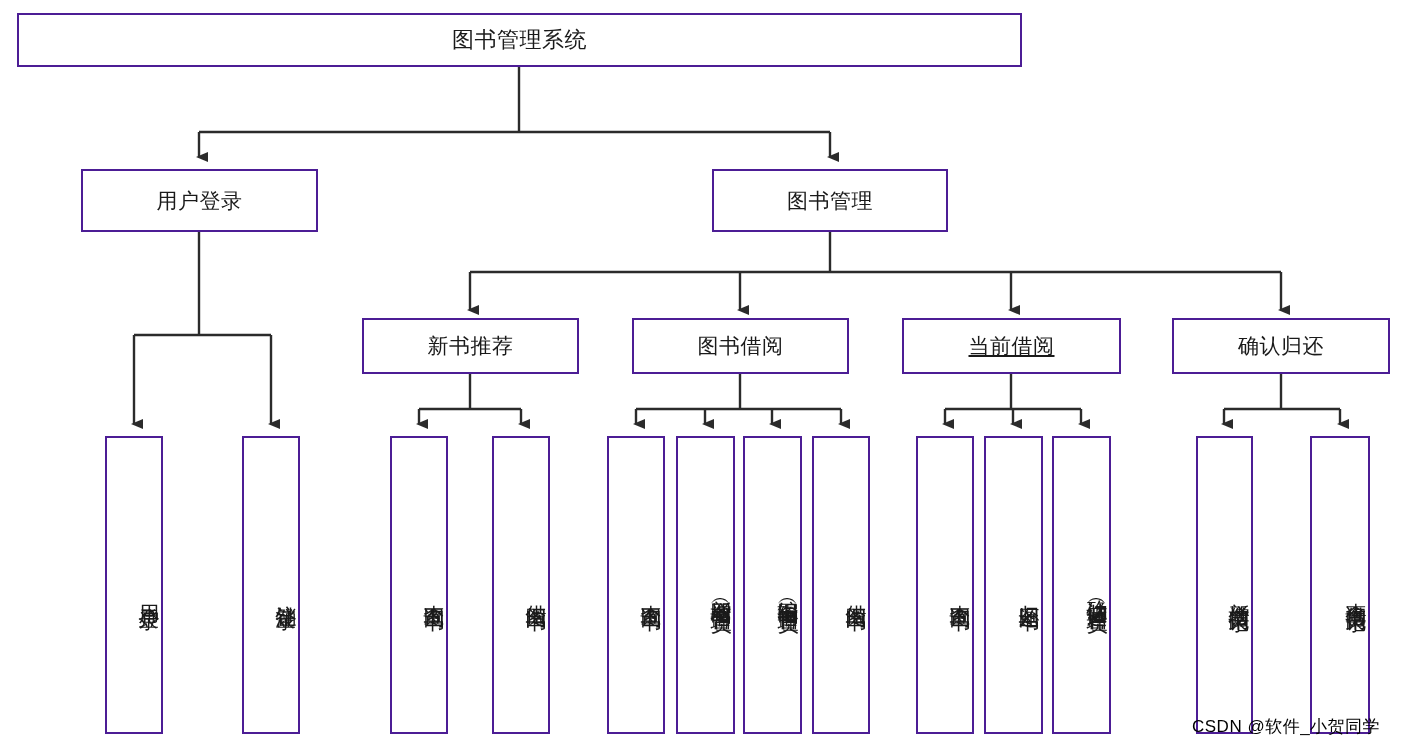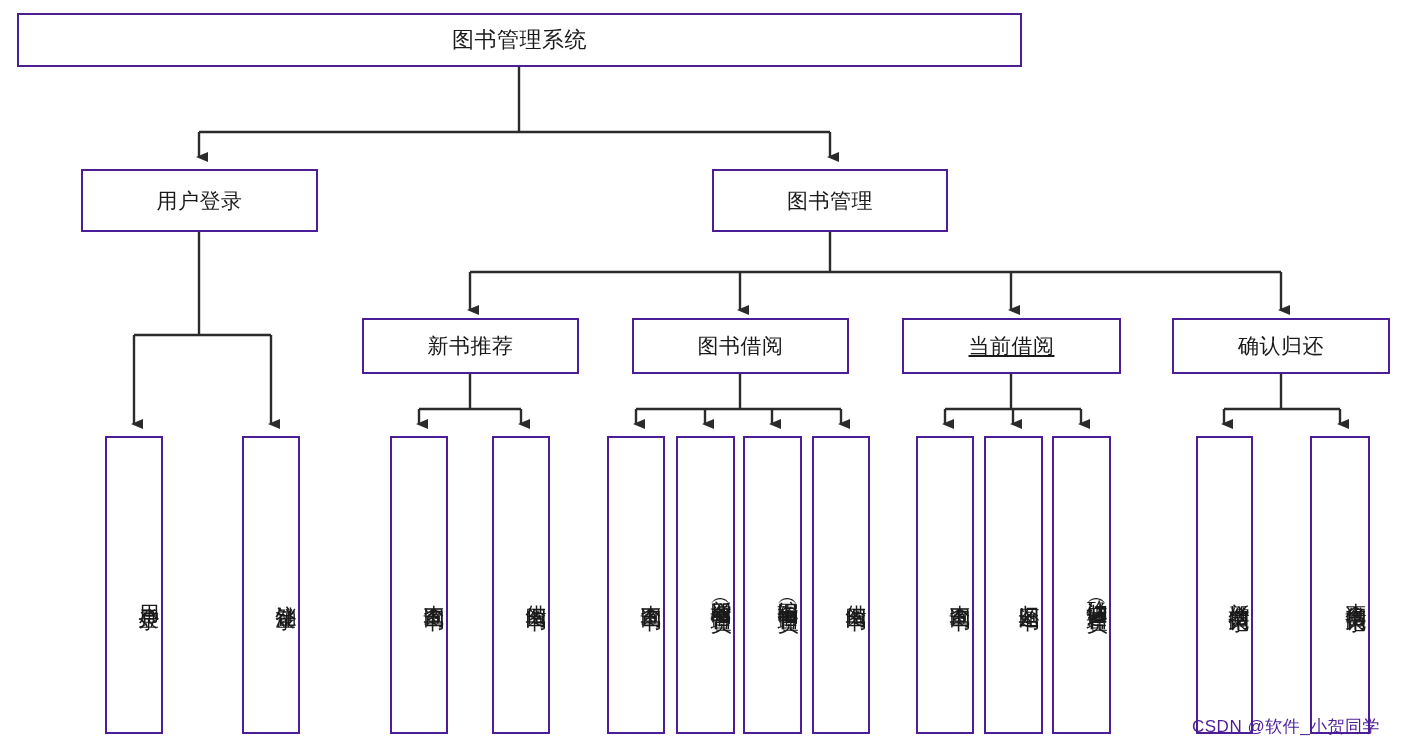--- a/index.html
+++ b/index.html
@@ -54,21 +54,21 @@
     justify-content: center;
   }
   .node-v .vtext {
     writing-mode: vertical-rl;
     text-orientation: upright;
     white-space: normal;
   }
   .watermark {
     position: absolute;
     font-size: 17px;
-    color: #4c1d95;
+    color: #000000;
     white-space: nowrap;
     letter-spacing: 0.5px;
   }
 </style>
 </head>
 <body>
 
 <div id="stage">
 
   <svg id="edges" viewBox="0 0 1405 747" width="1405" height="747" xmlns="http://www.w3.org/2000/svg">

